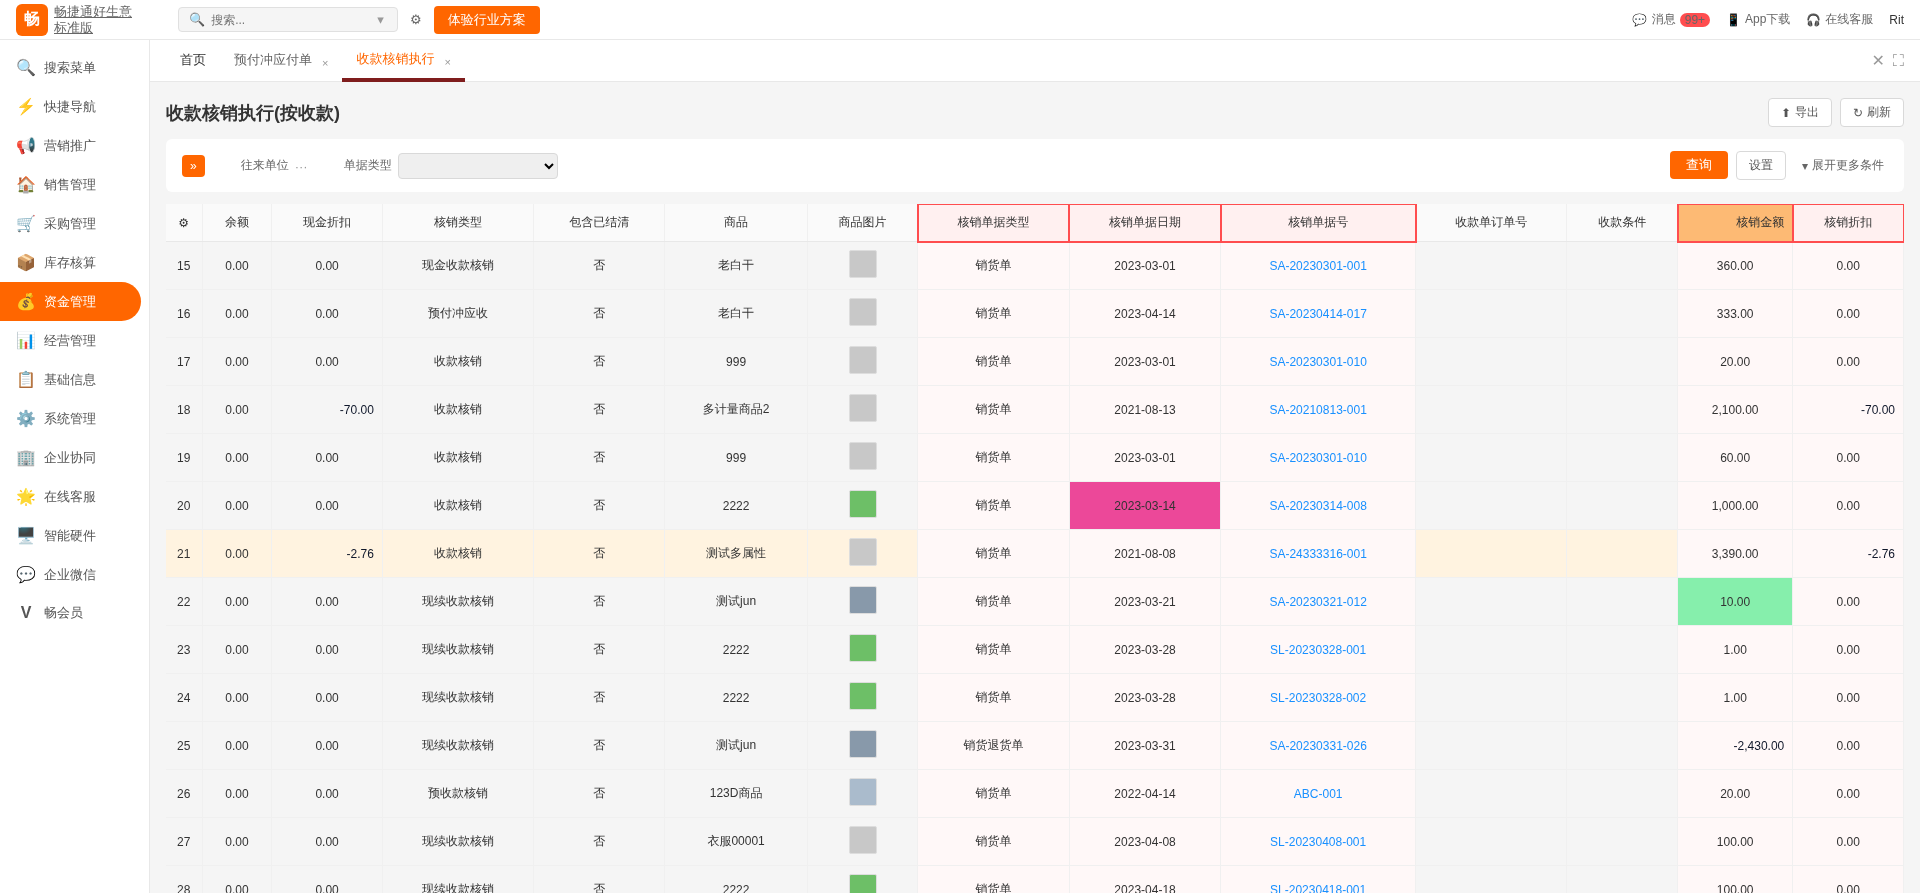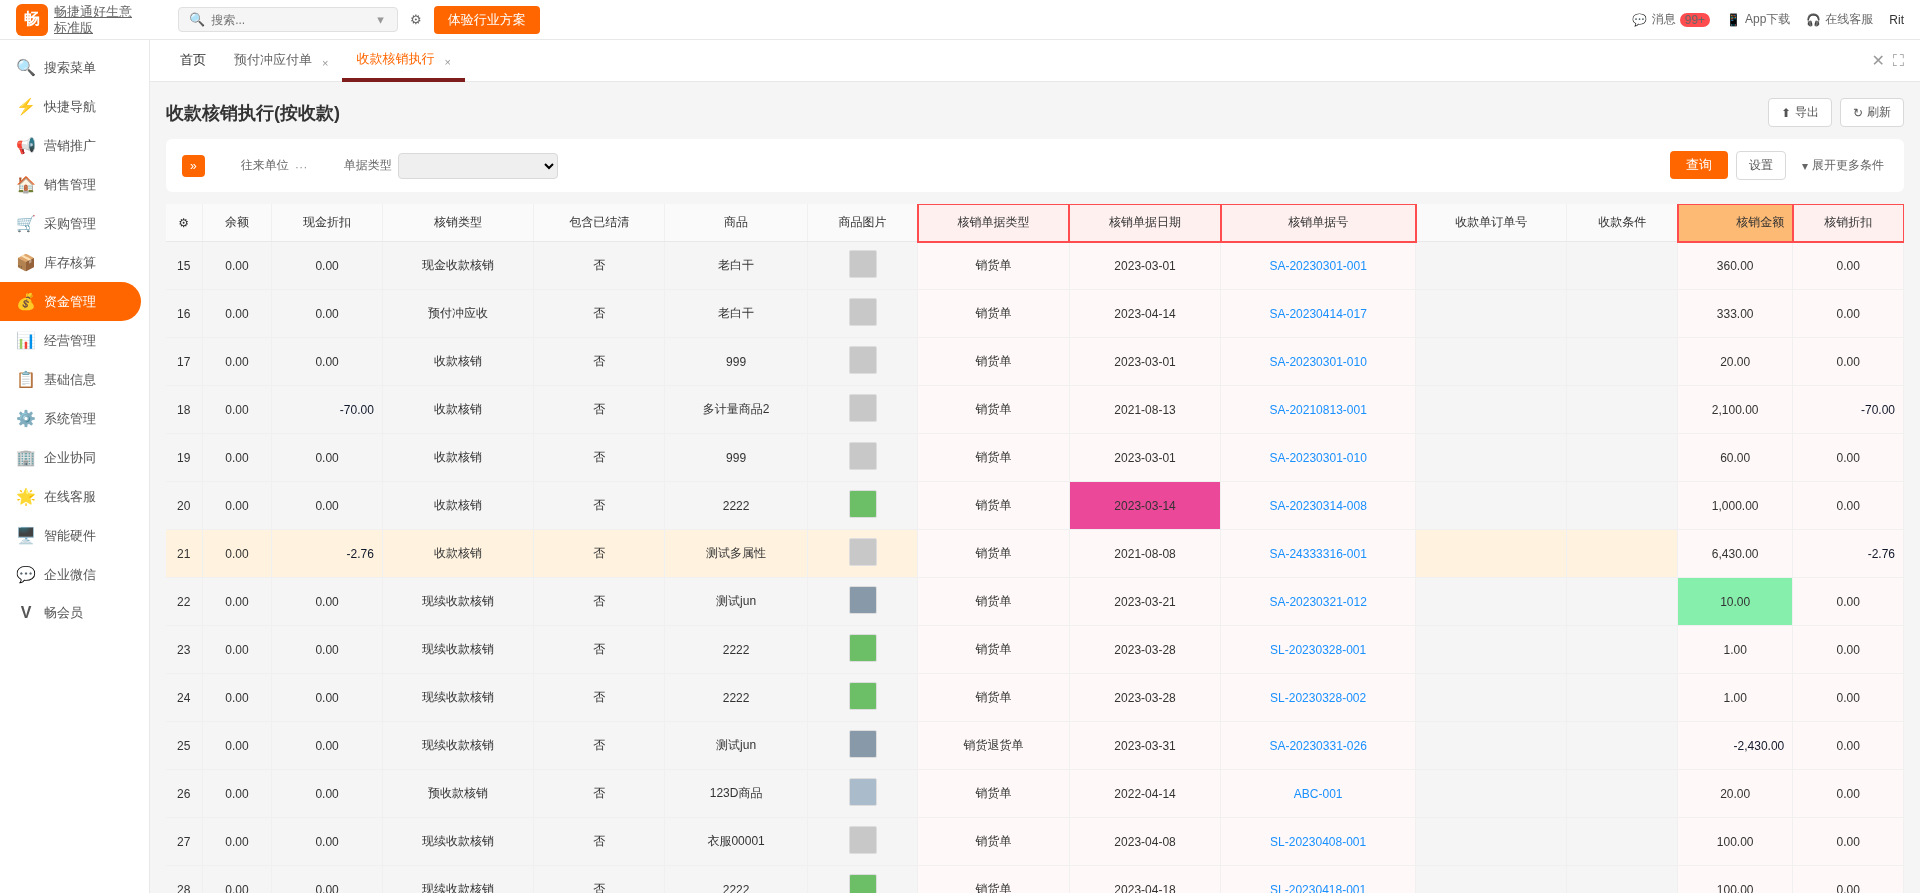--- a/index.html
+++ b/index.html
@@ -355,21 +355,21 @@
     <td class="negative">-2.76</td>
     <td>收款核销</td>
     <td>否</td>
     <td>测试多属性</td>
     <td><div style="width:28px;height:28px;background:#c8c8c8;border-radius:2px;border:1px solid #ddd;display:inline-block;"></div></td>
     <td style="background:#fff8f8;">销货单</td>
     <td style="background:#fff8f8;">2021-08-08</td>
     <td style="background:#fff8f8;"><a class="link-text">SA-24333316-001</a></td>
     <td></td>
     <td></td>
-    <td class="" style="background:#fff8f8;">6,430.00</td>
+    <td class="" style="background:#fff8f8;">3,390.00</td>
     <td class="negative" style="background:#fff8f8;">-2.76</td>
   </tr>
               <tr>
     <td>22</td>
     <td>0.00</td>
     <td class="">0.00</td>
     <td>现续收款核销</td>
     <td>否</td>
     <td>测试jun</td>
     <td><div style="width:28px;height:28px;background:#8899aa;border-radius:2px;border:1px solid #ddd;display:inline-block;"></div></td>

